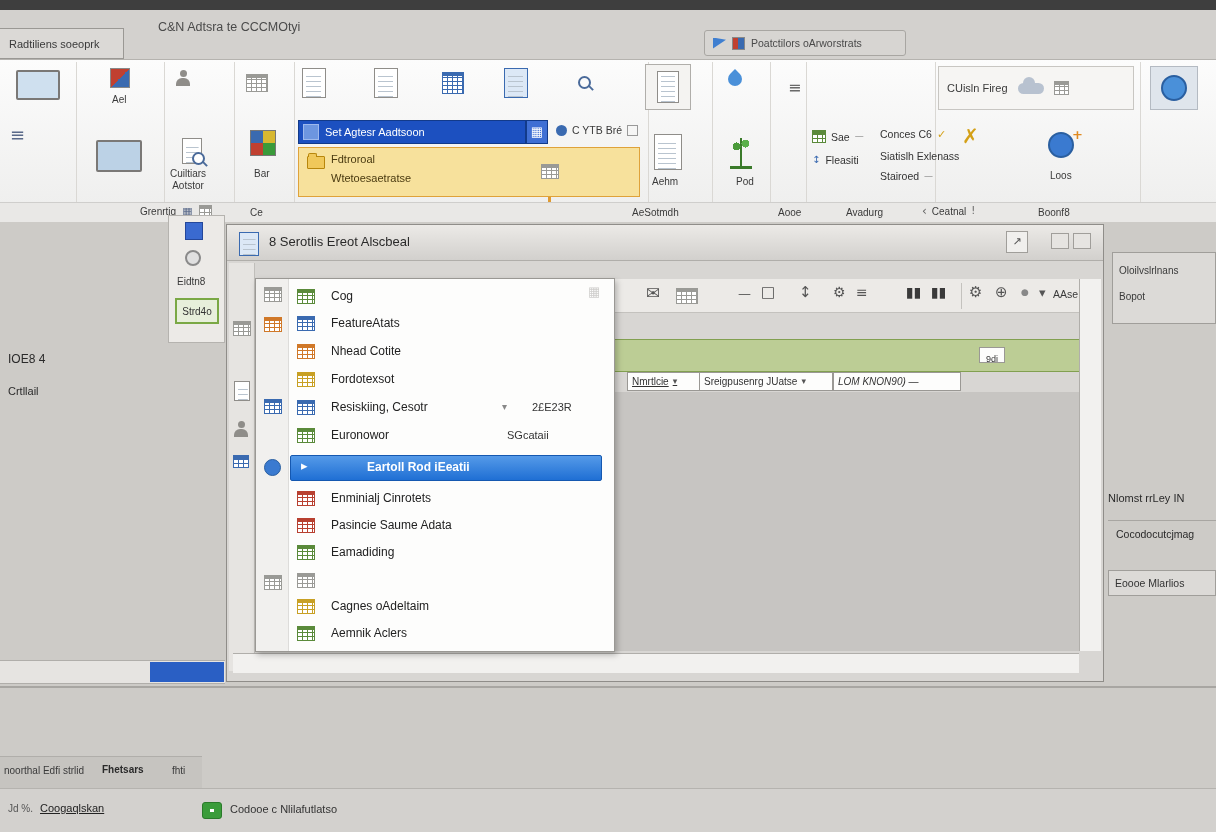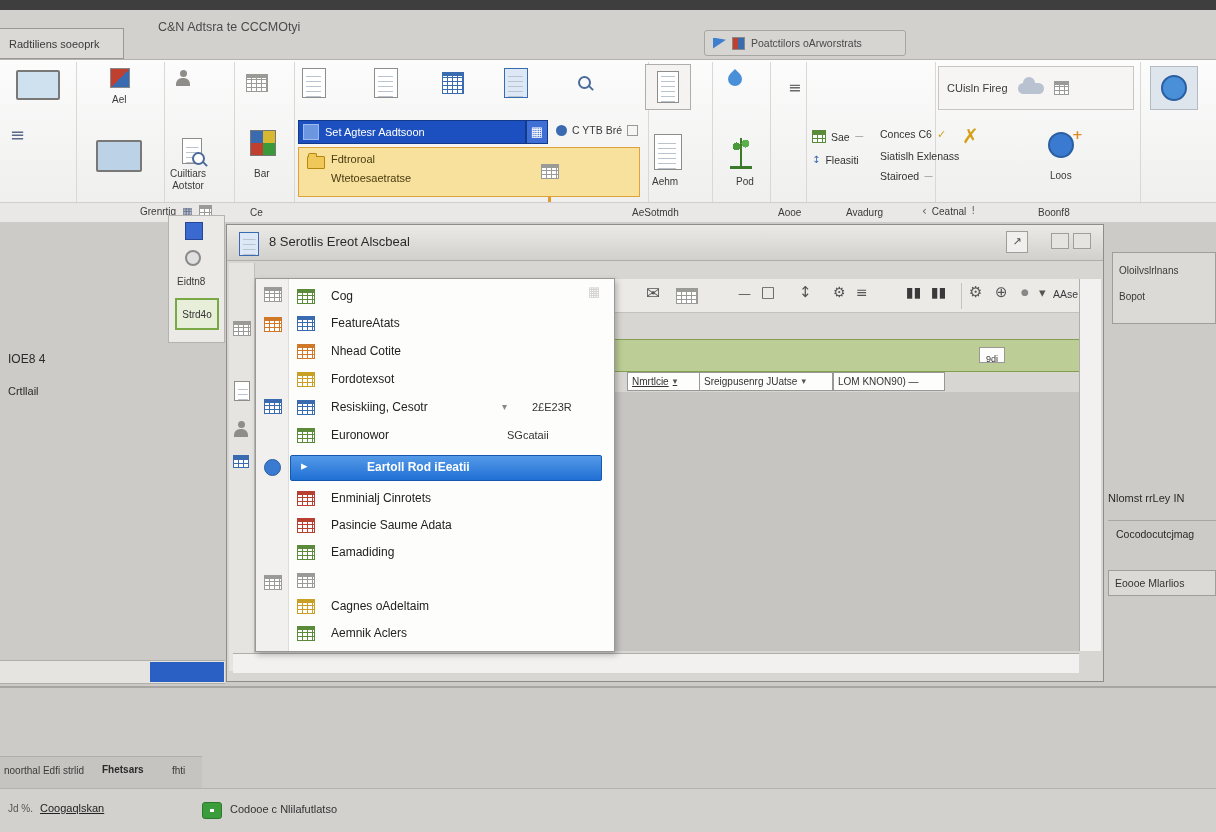--- a/index.html
+++ b/index.html
@@ -220,21 +220,21 @@
     <span class="glyph" style="font-size:12px;color:#666;">‹</span>
     <span class="txt lab10">Ceatnal</span>
     <span class="glyph" style="font-size:10px;color:#666;">!</span>
   </div>
   <div class="abs txt lab10" style="left:1038px;top:207px;">Boonf8</div>
 
   <div class="abs" style="left:168px;top:215px;width:57px;height:128px;background:#eceae7;border:1px solid #b5b3af;box-sizing:border-box;">
     <div class="abs" style="left:16px;top:6px;width:16px;height:16px;background:#3a6ad0;border:1px solid #24479a;"></div>
     <div class="abs circle-ic" style="left:16px;top:34px;width:16px;height:16px;border:2px solid #8a8a8a;background:#e0e0e0;box-sizing:border-box;"></div>
     <div class="abs txt lab10" style="left:8px;top:60px;">Eidtn8</div>
-    <div class="abs" style="left:6px;top:82px;width:44px;height:32px;border:2px solid #7aa845;background:#e7efdb;box-sizing:border-box;display:flex;align-items:center;justify-content:center;">
+    <div class="abs" style="left:6px;top:82px;width:44px;height:26px;border:2px solid #7aa845;background:#e7efdb;box-sizing:border-box;display:flex;align-items:center;justify-content:center;">
       <span class="txt" style="font-size:10px;">Strd4o</span>
     </div>
   </div>
 
   <div class="abs txt" style="left:8px;top:352px;font-size:12px;color:#2a2a2a;">IOE8  4</div>
   <div class="abs txt" style="left:8px;top:385px;font-size:11px;color:#2a2a2a;">Crtllail</div>
 
   <div class="abs" style="left:0;top:660px;width:225px;height:24px;background:#e6e4e1;border-top:1px solid #b0aeaa;border-bottom:1px solid #b0aeaa;box-sizing:border-box;"></div>
   <div class="abs" style="left:150px;top:662px;width:74px;height:20px;background:#2a5fc4;"></div>
 
@@ -281,21 +281,21 @@
     </div>
 
     <div class="hdrcell" style="left:400px;top:147px;width:100px;text-decoration:underline;">
       <span>Nmrtlcie</span>
       <span class="glyph" style="margin-left:4px;font-size:9px;color:#555;">▾</span>
     </div>
     <div class="hdrcell" style="left:472px;top:147px;width:134px;">
       <span>Sreigpusenrg JUatse</span>
       <span class="glyph" style="margin-left:4px;font-size:9px;color:#555;">▾</span>
     </div>
-    <div class="hdrcell" style="left:606px;top:147px;width:112px;">
+    <div class="hdrcell" style="left:606px;top:147px;width:128px;font-style:italic;">
       <span>LOM KNON90) —</span>
     </div>
 
     <div class="abs" style="left:28px;top:167px;width:824px;height:259px;background:#c7c5c2;"></div>
 
     <div class="abs" style="left:852px;top:54px;width:22px;height:372px;background:#f2f1ef;border-left:1px solid #b0aeaa;box-sizing:border-box;"></div>
     <div class="abs" style="left:6px;top:428px;width:846px;height:20px;background:#f2f1ef;border-top:1px solid #b0aeaa;box-sizing:border-box;"></div>
   </div>
 
   <div id="menu" class="abs" style="left:255px;top:278px;width:360px;height:374px;background:#fdfdfc;border:1px solid #9a9894;box-sizing:border-box;">

